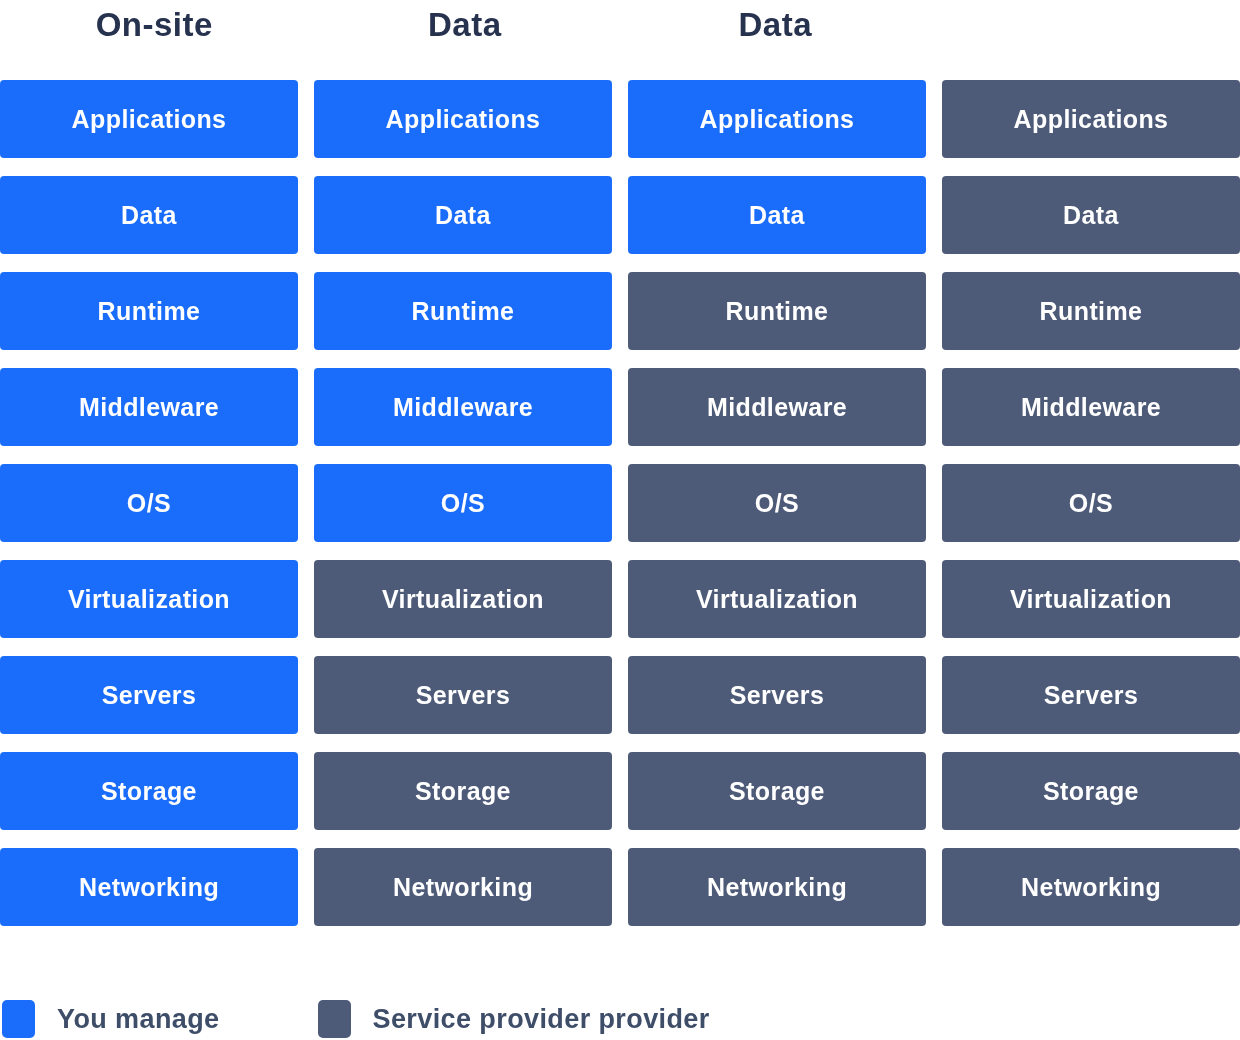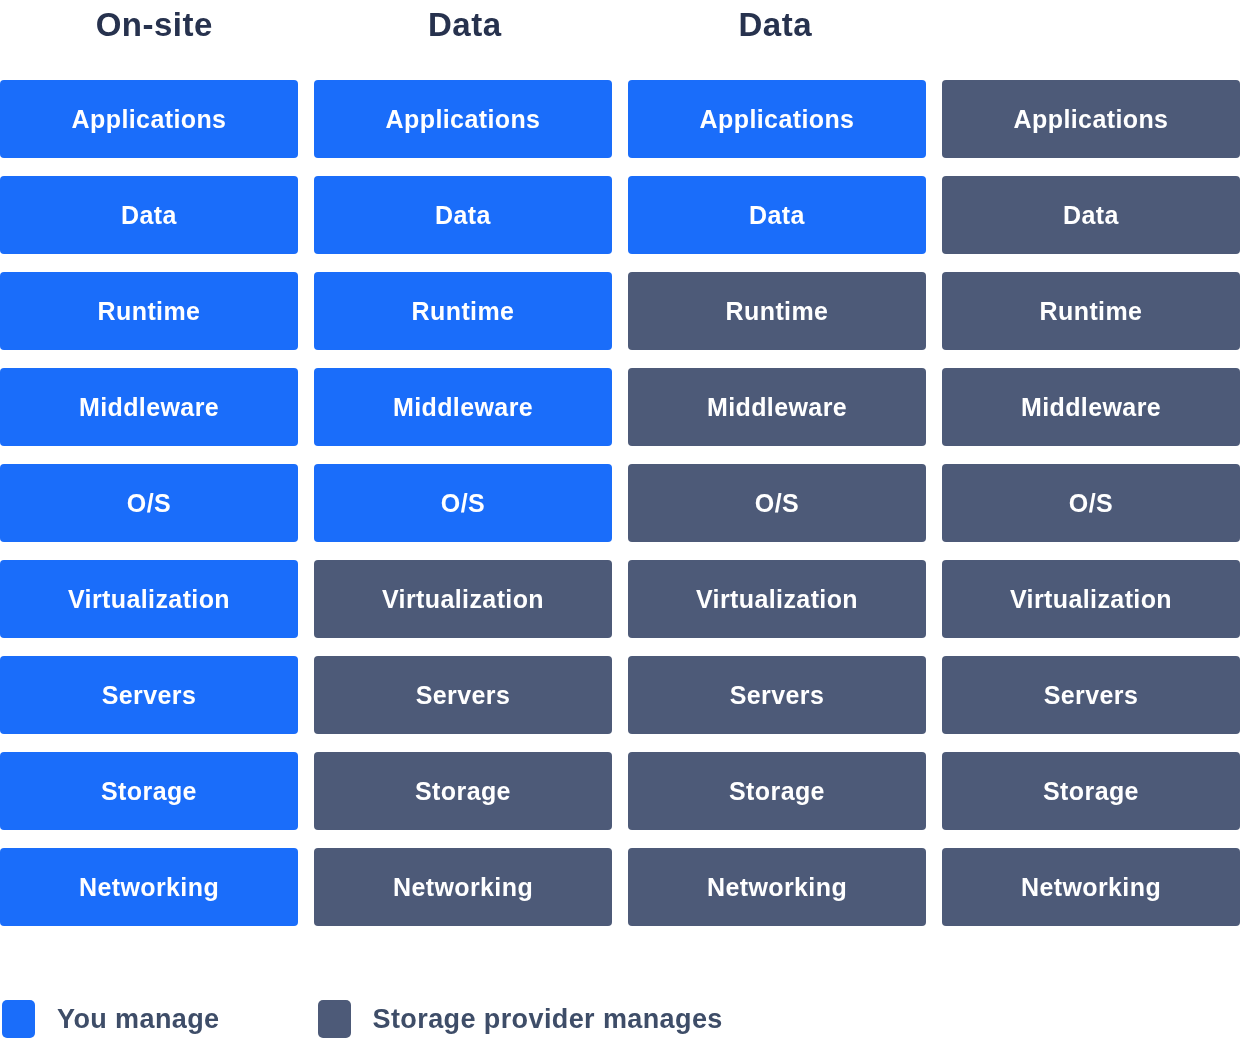--- a/index.html
+++ b/index.html
@@ -134,15 +134,15 @@
     </div>
 </div>
 
 <div class="legend" id="legend">
     <div class="legend-item">
       <div class="swatch you"></div>
       <div class="legend-label">You manage</div>
     </div>
     <div class="legend-item">
       <div class="swatch provider"></div>
-      <div class="legend-label">Storage provider manages</div>
+      <div class="legend-label">Service provider provider</div>
     </div>
   </div>
 
 </body></html>

